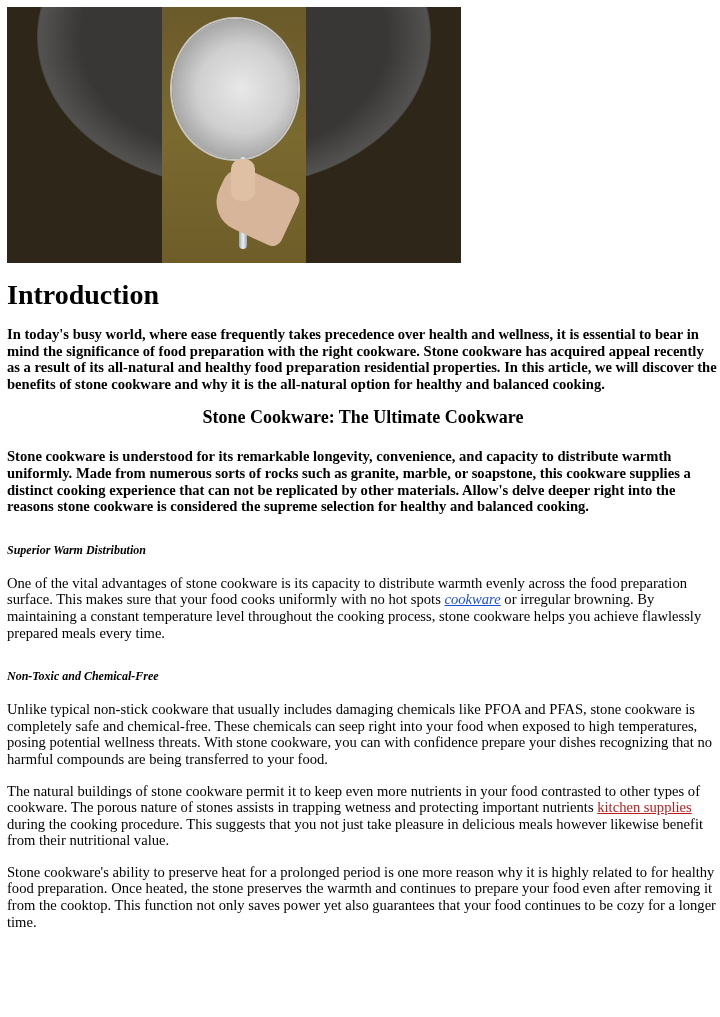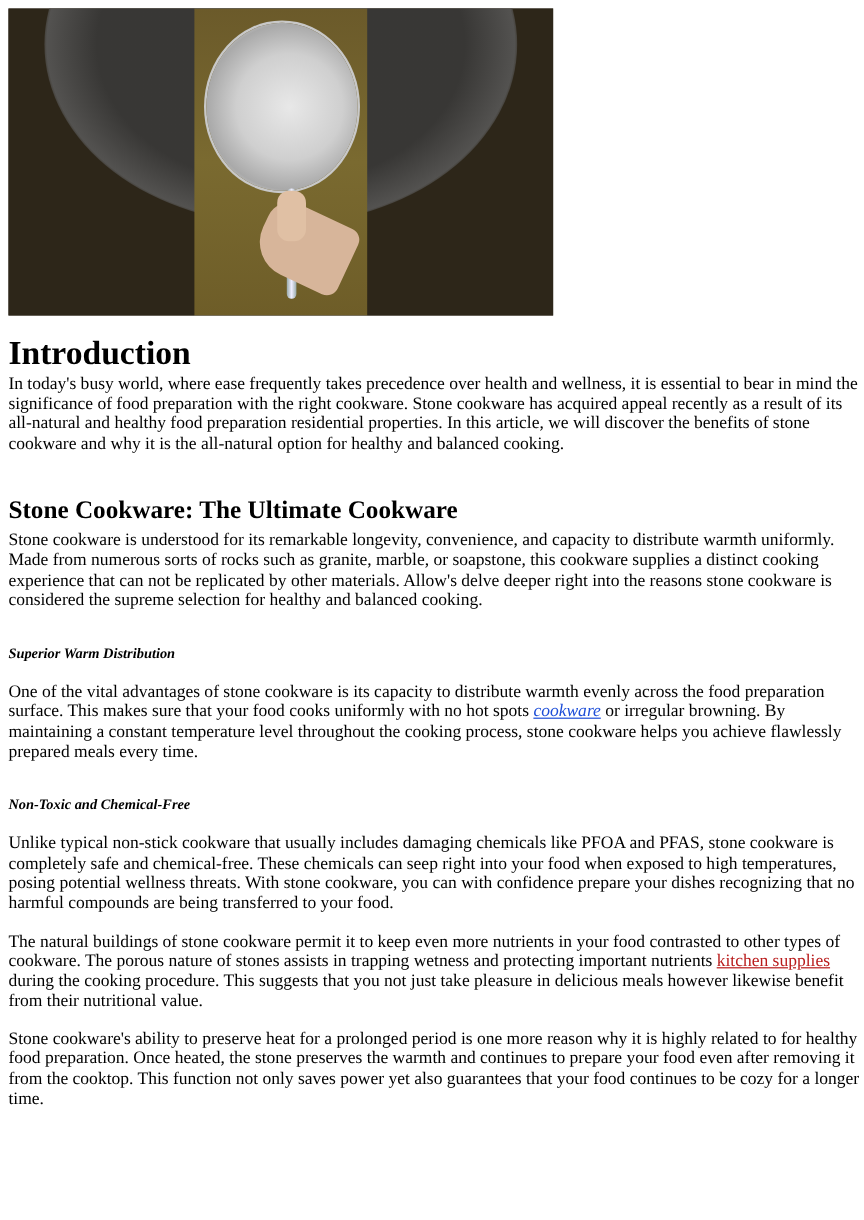--- a/index.html
+++ b/index.html
@@ -41,24 +41,24 @@
     position: absolute; left: 225px; top: 155px; width: 78px; height: 60px;
     background: #d7b59a; border-radius: 20px 10px 10px 30px; transform: rotate(25deg);
     transform-origin: left top;
   }
   .hero .hand {
     position: absolute; left: 224px; top: 152px; width: 24px; height: 42px;
     background: #e0c0a4; border-radius: 10px;
   }
   h1, h2 { margin: 0; font-weight: bold; }
   h1.h-intro { font-size: 28px; margin-top: 19px; line-height: 26px; }
-  h1.h-main { font-size: 21px; margin-top: 34px; line-height: 26px; }
+  h1.h-main { font-size: 18px; margin-top: 12px; line-height: 26px; text-align: center; }
   h2 { font-size: 12px; line-height: 20px; margin-top: 25px; font-style: italic; }
   p { margin: 0; font-size: 14.6px; line-height: 16.6px; }
-  p.after-h1 { margin-top: 4px; }
+  p.after-h1 { margin-top: 18px; font-weight: bold; }
   p.after-h2 { margin-top: 15px; }
   a.link { color: #b91c1c; text-decoration: underline; }
   a.link.visited { color: #1d4ed8; font-style: italic; }
 </style>
 </head>
 <body>
 
 <div class="page">
   <div class="hero">
     <div class="side-l"></div>

